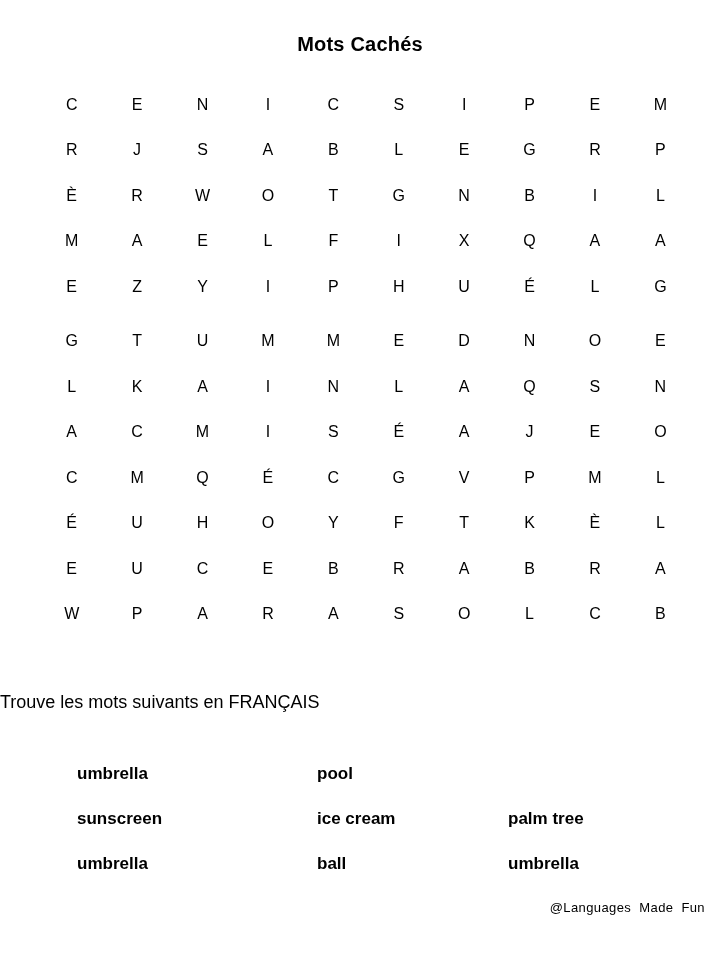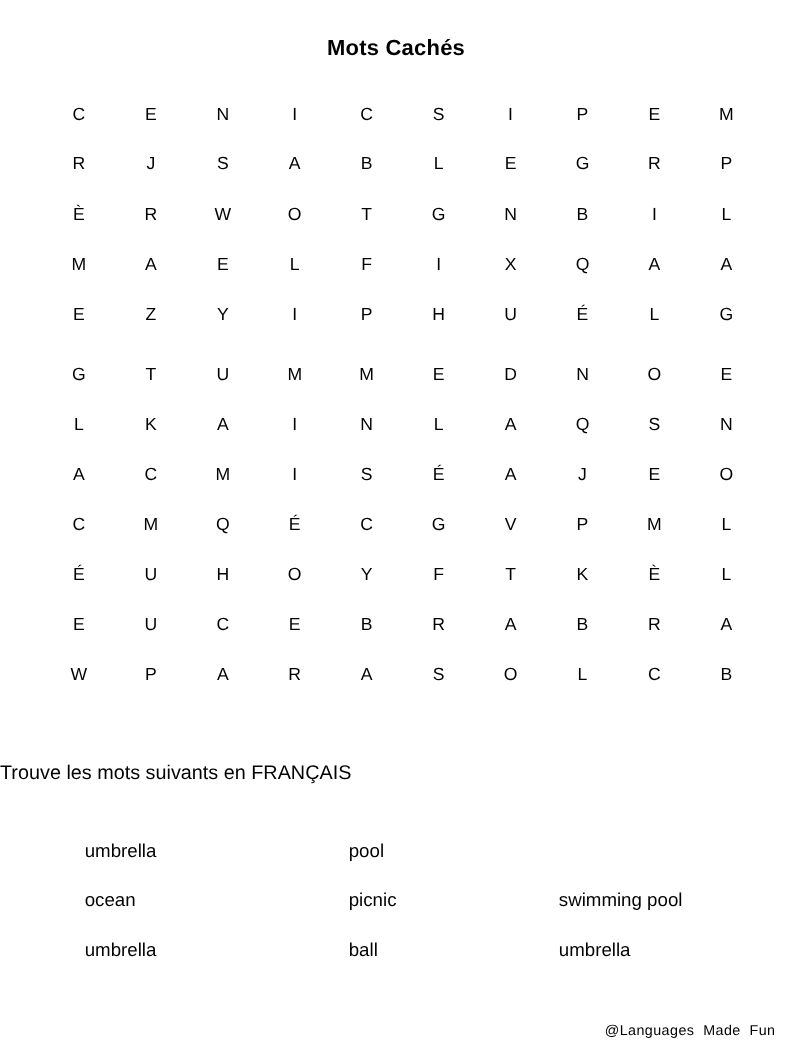--- a/index.html
+++ b/index.html
@@ -59,25 +59,26 @@
     left: 77px;
     top: 751px;
     width: 606px;
   }
   .word-row {
     display: grid;
     grid-template-columns: 240px 191px auto;
     height: 45px;
     align-items: center;
     font-size: 17px;
+    font-weight: bold;
   }
 
   .credit {
     position: absolute;
-    top: 929px;
+    top: 900px;
     right: 15px;
     font-size: 13px;
     letter-spacing: 0.4px;
     word-spacing: 4px;
   }
 </style>
 </head>
 <body>
 
 <div class="page" style="background: rgb(255, 255, 255); color: rgb(0, 0, 0);">
@@ -231,23 +232,23 @@
     </div>
 
   <div class="instructions">Trouve les mots suivants en FRANÇAIS</div>
 
   <div class="word-list">
       <div class="word-row">
         <div>umbrella</div>
         <div>pool</div>
       </div>
       <div class="word-row">
-        <div>ocean</div>
-        <div>picnic</div>
-        <div>swimming pool</div>
+        <div>sunscreen</div>
+        <div>ice cream</div>
+        <div>palm tree</div>
       </div>
       <div class="word-row">
         <div>umbrella</div>
         <div>ball</div>
         <div>umbrella</div>
       </div>
     </div>
 
   <div class="credit">@Languages Made Fun</div>
 </div>

